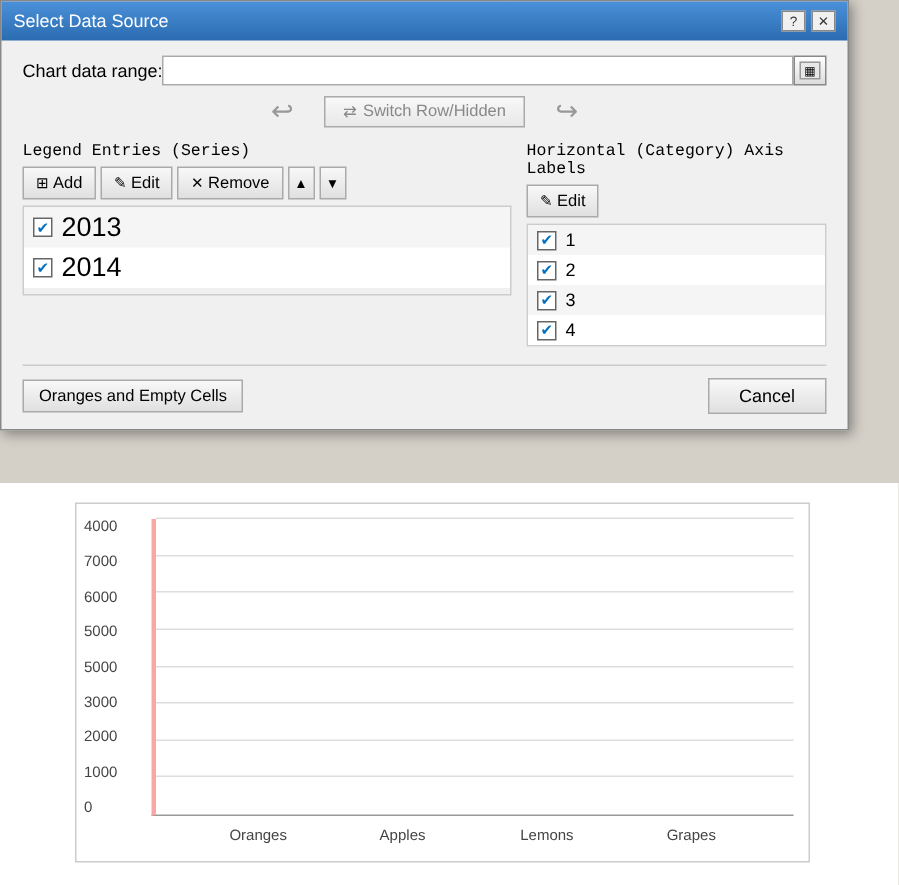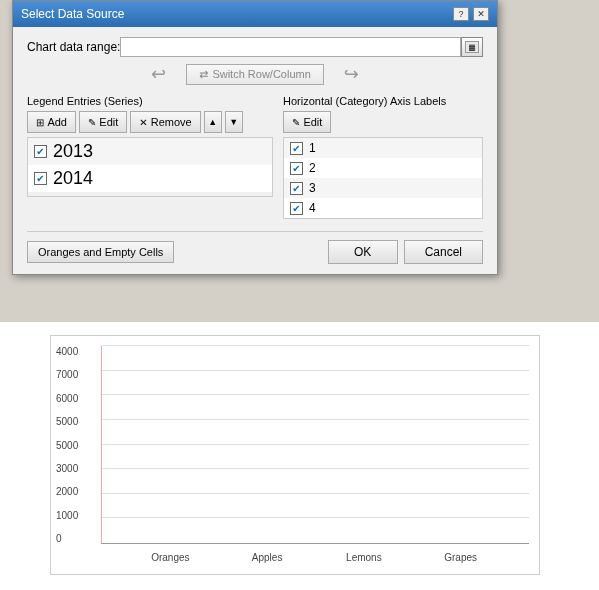--- a/index.html
+++ b/index.html
@@ -8,22 +8,22 @@
       font-size: 12px;
       background: #d4d0c8;
       width: 599px;
       height: 590px;
       overflow: hidden;
     }
 
     
     .dialog {
       position: absolute;
-      top: 0; left: 12px;
-      width: 486px;
+      top: 0; left: 0;
+      width: 566px;
       background: #f0f0f0;
       border: 1px solid #888;
       box-shadow: 2px 2px 8px rgba(0,0,0,0.4);
       z-index: 10;
     }
 
     .dialog-titlebar {
       background: linear-gradient(to bottom, #4a90d9, #2b6cb0);
       color: white;
       padding: 5px 8px;
@@ -128,20 +128,21 @@
 
     .series-area {
       display: flex;
       gap: 10px;
       margin-bottom: 12px;
     }
     .panel-header {
       font-size: 11px;
       padding: 0 0 4px 0;
       font-weight: normal;
+      font-family: Liberation Mono, monospace;
     }
     .panel-toolbar {
       display: flex;
       gap: 3px;
       margin-bottom: 4px;
     }
     .panel-btn {
       padding: 2px 8px;
       border: 1px solid #aaa;
       background: linear-gradient(to bottom, #f8f8f8, #e0e0e0);
@@ -291,21 +292,21 @@
       flex-direction: column-reverse;
       justify-content: space-between;
       font-size: 10px;
       color: #444;
     }
 
     .chart-bars-area {
       position: relative;
       width: 100%;
       height: 100%;
-      border-left: 1px solid #fca5a5;
+      border-left: 3px solid #fca5a5;
       border-bottom: 1px solid #999;
     }
 
     .gridlines-horizontal {
       position: absolute;
       top: 0; left: 0;
       width: 100%; height: 100%;
     }
     .h-gridline {
       position: absolute;
@@ -372,21 +373,21 @@
       <div class="range-btn">
         <div class="range-btn-icon">▦</div>
       </div>
     </div>
 
 
     <div class="switch-row">
       <span class="arrow-curved">↩</span>
       <button class="switch-btn">
         <span>⇄</span>
-        <span>Switch Row/Column</span>
+        <span>Switch Row/Hidden</span>
       </button>
       <span class="arrow-curved">↪</span>
     </div>
 
     <div class="series-area">
 
       <div style="flex:1;">
         <div class="panel-header">Legend Entries (Series)</div>
         <div class="panel-toolbar">
           <button class="panel-btn">
@@ -441,21 +442,20 @@
             <div class="series-checkbox">✔</div>
             <span>4</span>
           </div>
         </div>
       </div>
     </div>
 
     <div class="dialog-footer">
       <button class="hidden-cells-btn">Oranges and Empty Cells</button>
       <div class="dialog-ok-cancel">
-        <button class="ok-btn">OK</button>
         <button class="cancel-btn">Cancel</button>
       </div>
     </div>
   </div>
 </div>
 
 <div class="spreadsheet-bg">
   <svg class="grid-lines">
     
     

